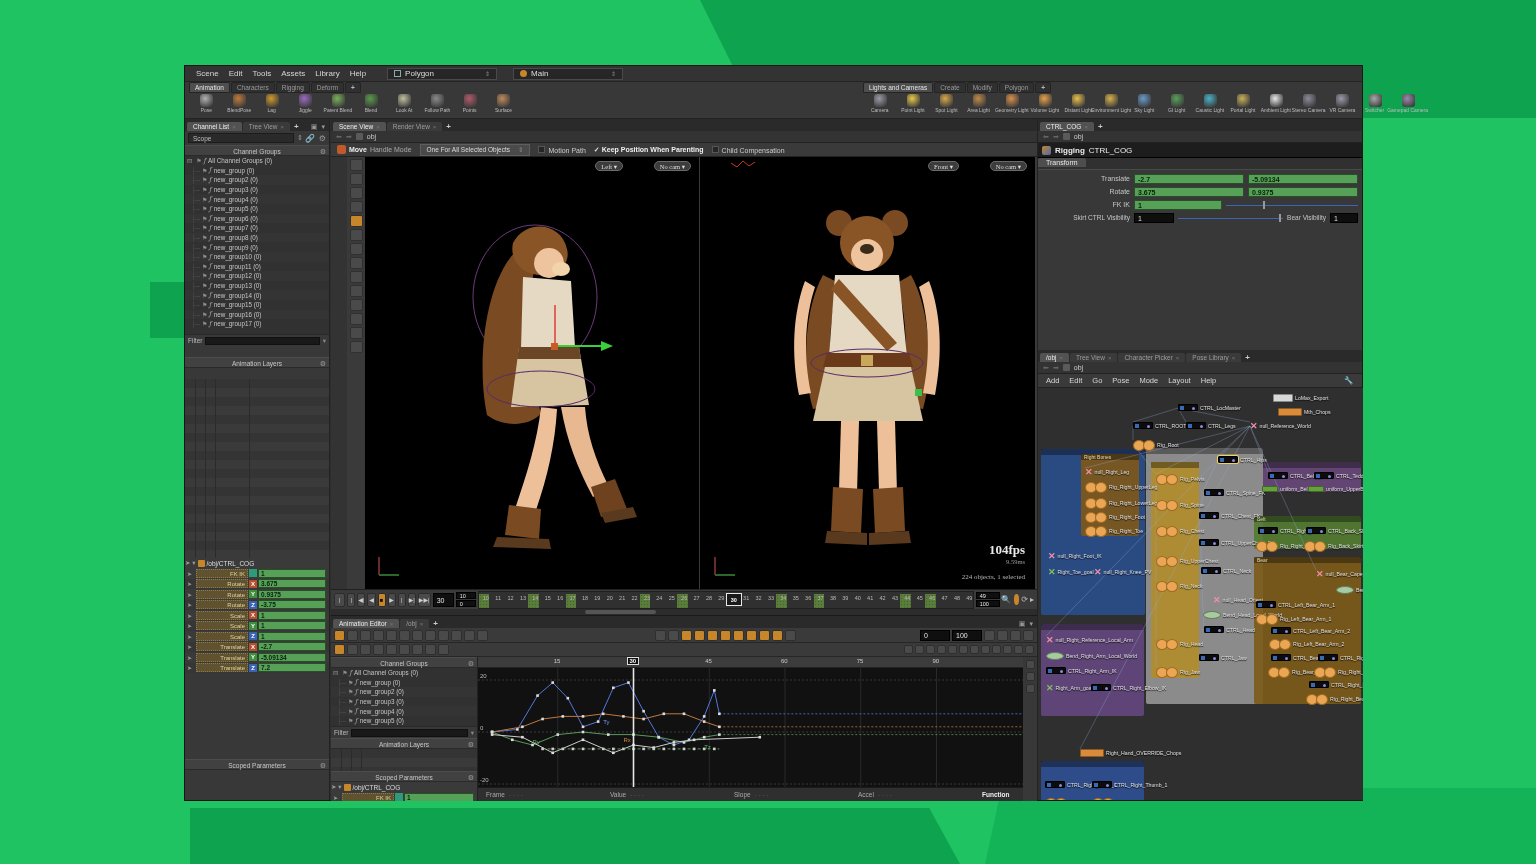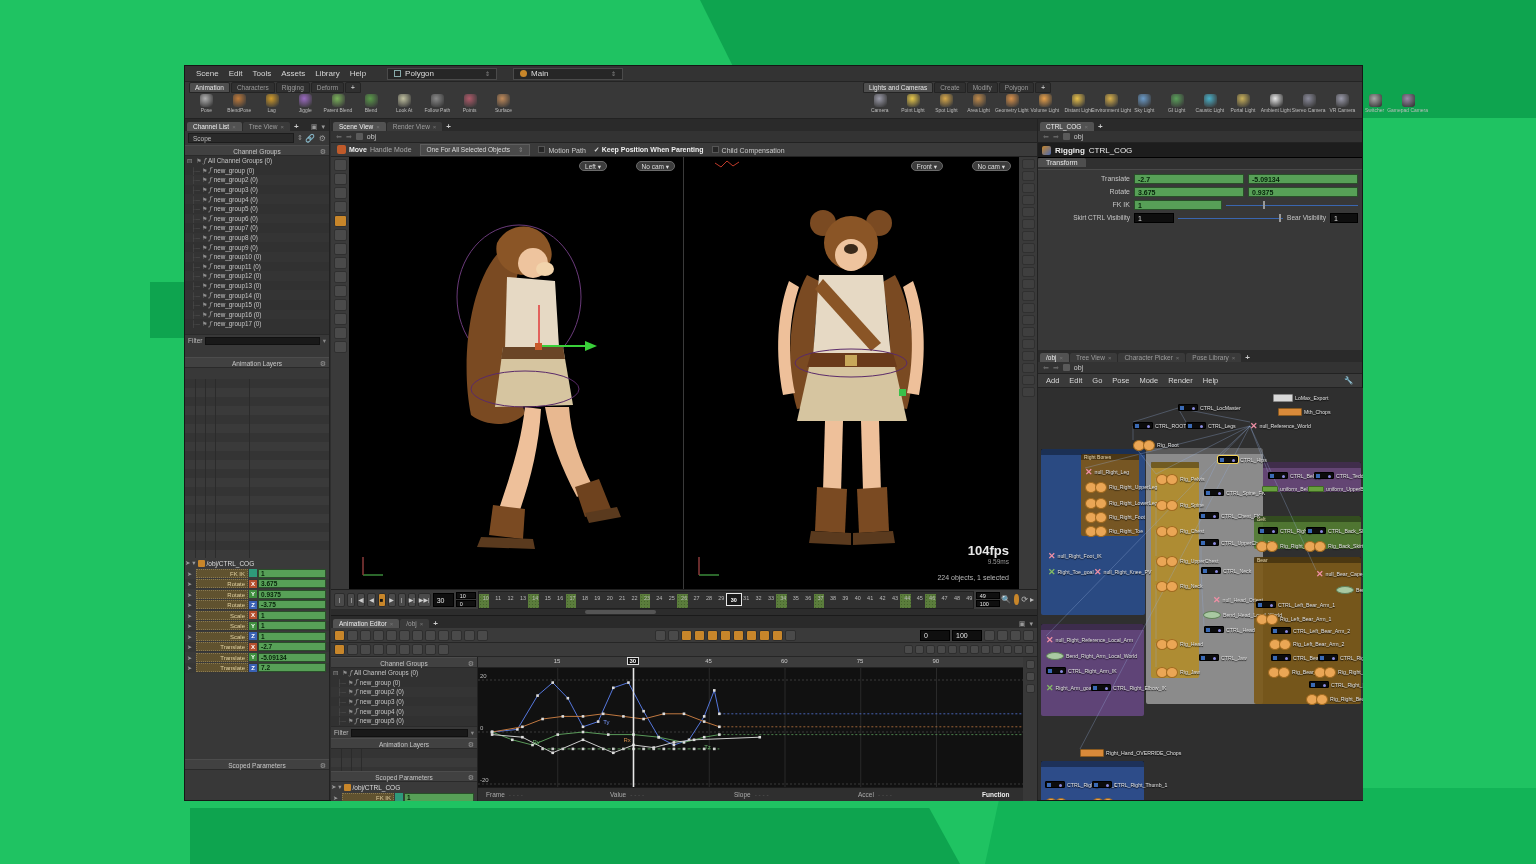--- a/index.html
+++ b/index.html
@@ -531,21 +531,21 @@
       </span>
       <span class="seldrop">
         <span>One For All Selected Objects</span>
           <span style="color:#888">⇕</span>
       </span>
       <span><span class="chk"></span><span>Motion Path</span></span>
       <span style="color:#eee;font-weight:bold"><span style="color:#ddd;margin-right:2px">✓</span><span>Keep Position When Parenting</span></span>
       <span><span class="chk"></span><span>Child Compensation</span></span>
     </div>
 
-    <div id="viewport" style="left:0;top:38px;width:706px;height:432px;">
+    <div id="viewport" style="left:16px;top:38px;width:706px;height:432px;font-family:Liberation Serif, serif;">
       <div class="vstrip" style="left:0;" id="vstrip-left">
           <span class="vicon"></span>
           <span class="vicon"></span>
           <span class="vicon"></span>
           <span class="vicon"></span>
           <span class="vicon on"></span>
           <span class="vicon"></span>
           <span class="vicon"></span>
           <span class="vicon"></span>
           <span class="vicon"></span>
@@ -1062,21 +1062,21 @@
         </span>
       <span class="tplus">+</span>
     </div>
     <div class="pathbar" style="top:243px;">
       <span class="nav">⬅</span>
         <span class="nav">➡</span>
       <span class="picon"></span>
       <span>obj</span>
     </div>
     <div id="net-menu" style="top:255px;left:0;width:100%;height:14px;">
-      <span id="net-menu-items"><span style="margin-right: 10px;">Add</span><span style="margin-right: 10px;">Edit</span><span style="margin-right: 10px;">Go</span><span style="margin-right: 10px;">Pose</span><span style="margin-right: 10px;">Mode</span><span style="margin-right: 10px;">Render</span><span style="margin-right: 10px;">Help</span></span>
+      <span id="net-menu-items"><span style="margin-right: 10px;">Add</span><span style="margin-right: 10px;">Edit</span><span style="margin-right: 10px;">Go</span><span style="margin-right: 10px;">Pose</span><span style="margin-right: 10px;">Mode</span><span style="margin-right: 10px;">Layout</span><span style="margin-right: 10px;">Help</span></span>
       <span style="margin-left:auto;color:#ccc">🔧</span>
     </div>
     <div id="net" style="top:269px;left:0;width:325px;height:412px;">
         <div class="nbox" style="left: 3px; top: 61px; width: 104px; height: 166px; background: rgba(42, 78, 140, 0.9);">
           <div class="nb-hd"></div>
         </div>
         <div class="nbox" style="left: 43px; top: 66px; width: 58px; height: 82px; background: rgba(122, 86, 30, 0.95);">
           <div class="nb-hd">Right Bones</div>
         </div>
         <div class="nbox" style="left: 108px; top: 60px; width: 117px; height: 256px; background: rgba(148, 148, 148, 0.92);">

